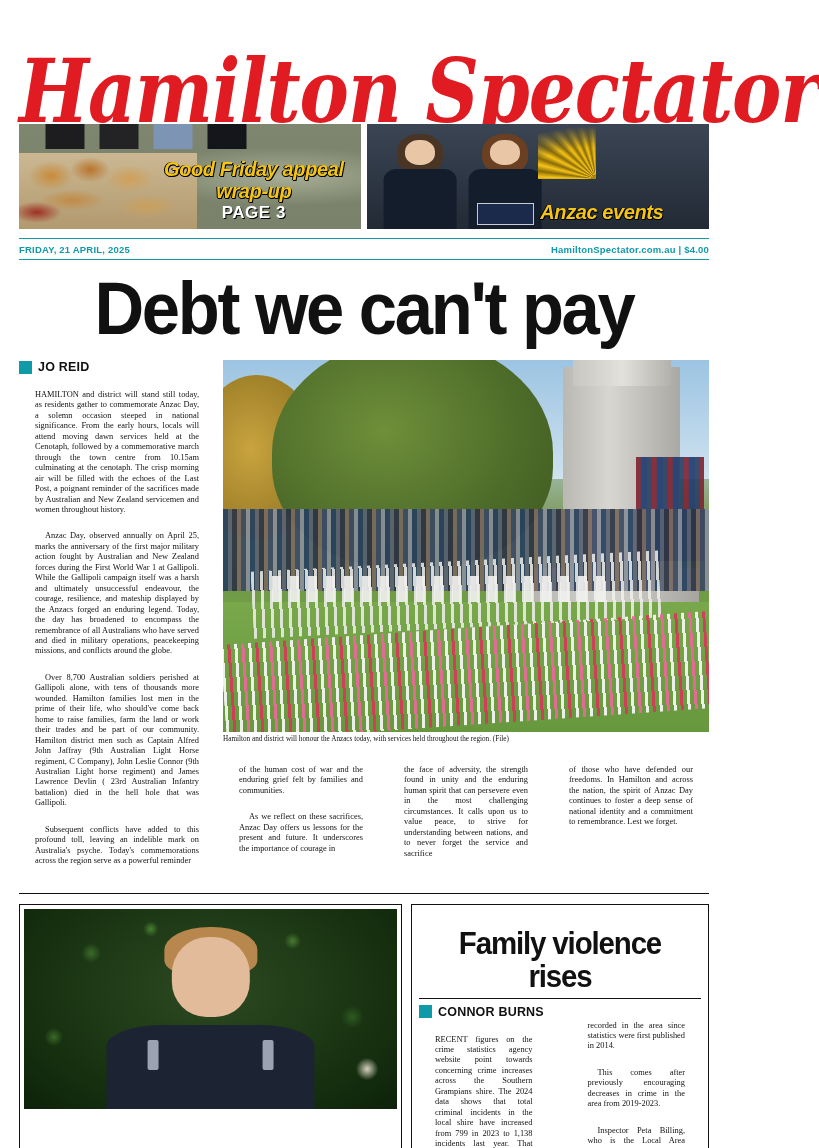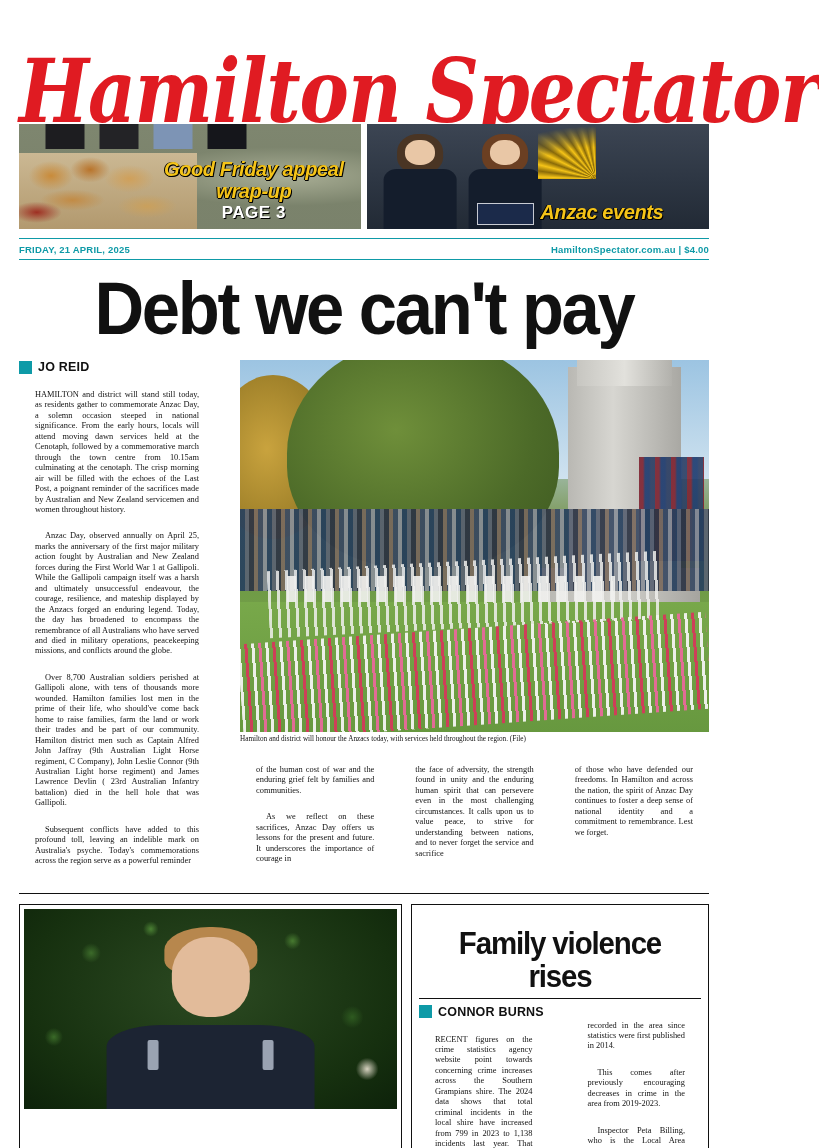--- a/index.html
+++ b/index.html
@@ -109,21 +109,21 @@
     font-size:74px;line-height:74px;
     letter-spacing:-2.5px;
     color:#111;
     text-align:center;
     margin-top:12px;
     transform:scaleX(.93);
     white-space:nowrap;
   }
 
   
-  .lead{display:flex;margin-top:14px;gap:25px;}
+  .lead{display:flex;margin-top:14px;gap:8px;}
   .lead-col{width:196px;}
   .byline{display:flex;align-items:center;gap:6px;margin-bottom:5px;}
   .byline-square{width:13px;height:13px;background:#0e9aa7;flex:0 0 auto;}
   .byline-name{
     font-family:"Liberation Sans", sans-serif;
     font-weight:bold;font-size:12.5px;color:#111;letter-spacing:.2px;
   }
   .body-text{
     font-family:"Liberation Serif", serif;
     font-size:8.4px;line-height:10.45px;

